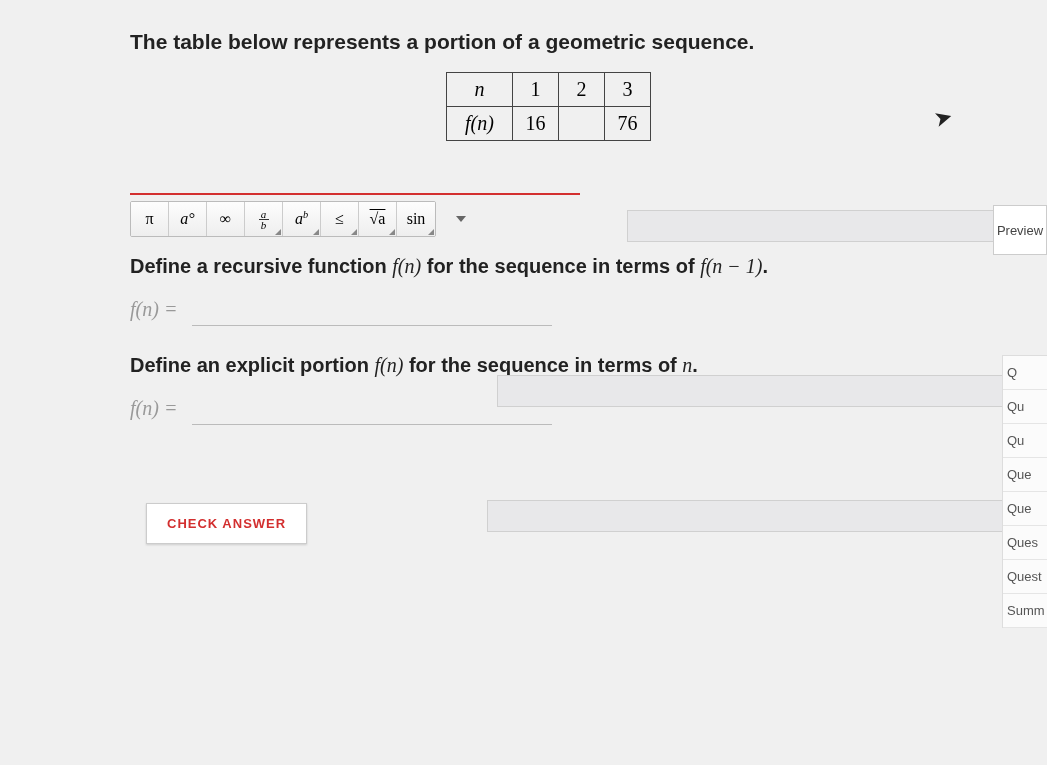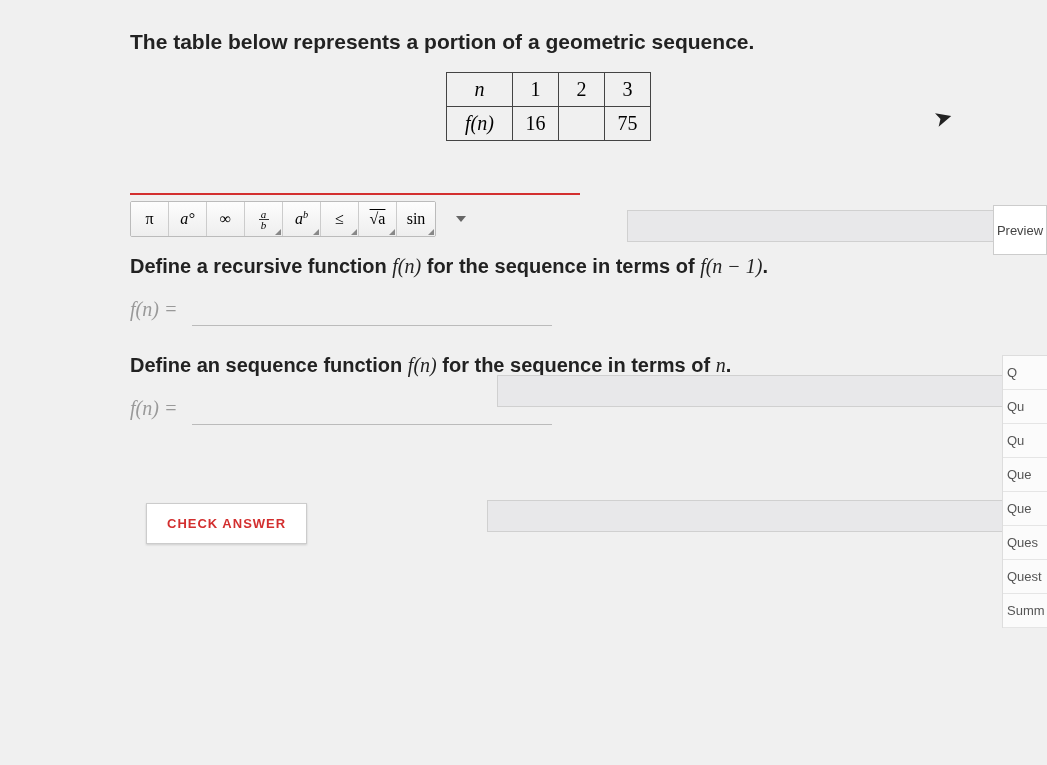--- a/index.html
+++ b/index.html
@@ -218,21 +218,21 @@
         <tr>
       <td class="lbl"><span class="math">n</span></td>
       <td>1</td>
       <td>2</td>
       <td>3</td>
     </tr>
     <tr>
       <td class="lbl"><span class="math">f(n)</span></td>
       <td>16</td>
       <td></td>
-      <td>75</td>
+      <td>76</td>
     </tr>
   </tbody>
     </table>
 
 
   <div class="slot1 preview-slot"></div>
   <div class="preview-box">Preview</div>
 
   <div>
     <input class="input-line" style="">
@@ -283,21 +283,21 @@
   </div>
 
   <div class="slot2 preview-slot"></div>
 
   <div class="answer-field">
     <span class="answer-label">f(n) =</span>
     <input class="answer-input" style="">
   </div>
 
   <div class="subprompt2">
-    <span>Define an sequence function </span><span class="math">f(n)</span><span> for the sequence in terms of </span><span class="math">n</span><span>.</span>
+    <span>Define an explicit portion </span><span class="math">f(n)</span><span> for the sequence in terms of </span><span class="math">n</span><span>.</span>
   </div>
 
   <div class="slot3 preview-slot"></div>
 
   <div class="answer-field">
     <span class="answer-label">f(n) =</span>
     <input class="answer-input" style="">
   </div>
 
   <button class="check-btn">CHECK ANSWER</button>

